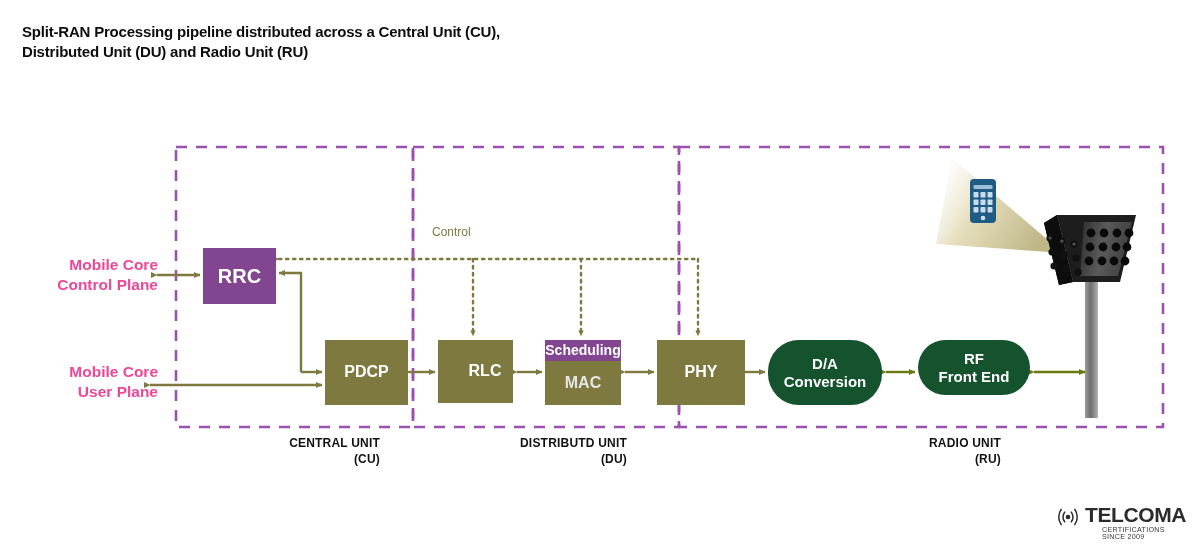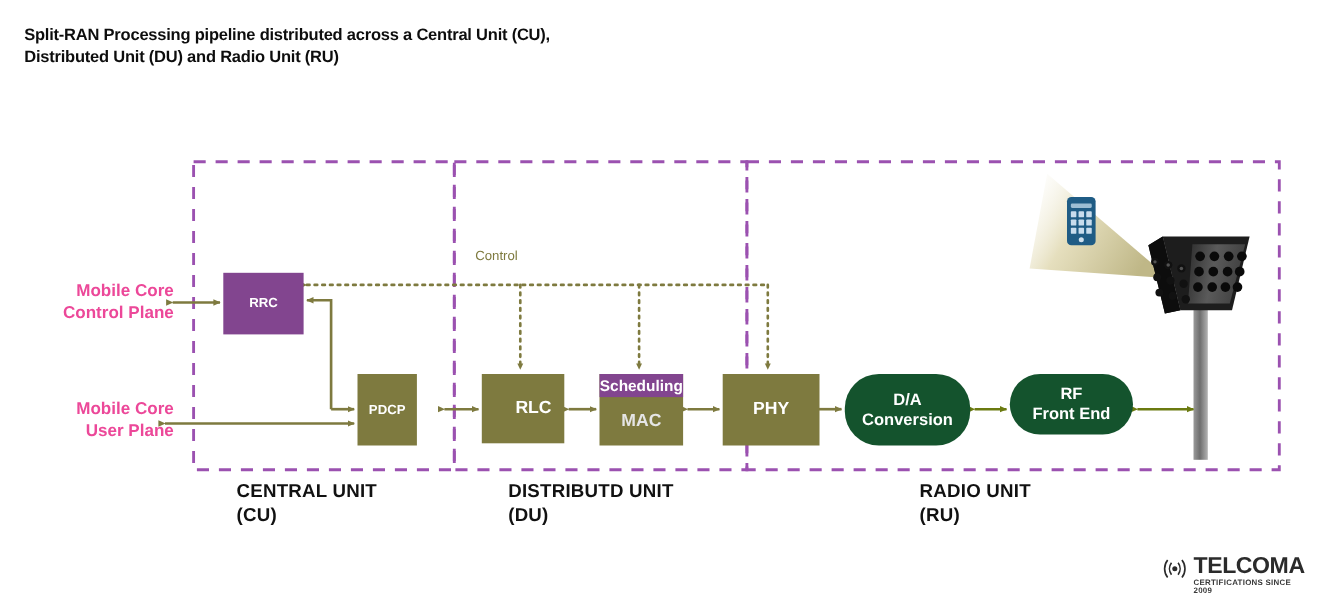--- a/index.html
+++ b/index.html
@@ -34,51 +34,51 @@
 
   .blk{
     position:absolute;box-sizing:border-box;
     display:flex;align-items:center;justify-content:center;
     color:#ffffff;font-weight:700;text-align:center;line-height:1.15;
   }
   .blk-olive{background:#7E7A3F;}
   .blk-purple{background:#82458F;}
   .blk-green{background:#14532d;border-radius:31px;}
 
-  #blk-rrc{left:203px;top:248px;width:73px;height:56px;font-size:12px;}
-  #blk-pdcp{left:325px;top:340px;width:54px;height:65px;font-size:12px;}
+  #blk-rrc{left:203px;top:248px;width:73px;height:56px;font-size:20px;}
+  #blk-pdcp{left:325px;top:340px;width:83px;height:65px;font-size:16px;}
   #blk-rlc{left:438px;top:340px;width:75px;height:63px;font-size:16px;padding-left:19px;}
   #blk-mac{left:545px;top:340px;width:76px;height:65px;
            display:block;padding:0;}
   #mac-sched{height:21px;background:#82458F;display:flex;align-items:center;
              justify-content:center;font-size:14px;font-weight:700;color:#fff;}
   #mac-body{height:44px;display:flex;align-items:center;justify-content:center;
             font-size:16px;font-weight:700;color:#e5e5e5;}
   #blk-phy{left:657px;top:340px;width:88px;height:65px;font-size:16px;}
   #blk-da{left:768px;top:340px;width:114px;height:65px;font-size:15px;}
   #blk-rf{left:918px;top:340px;width:112px;height:55px;font-size:15px;}
 
   .unit-caption{
-    position:absolute;text-align:left;font-size:17px;font-weight:700;
+    position:absolute;text-align:right;font-size:12px;font-weight:700;
     line-height:1.32;color:#111;letter-spacing:0.2px;
   }
   #cap-cu{left:215px;top:436px;width:165px;}
   #cap-du{left:462px;top:436px;width:165px;}
   #cap-ru{left:836px;top:436px;width:165px;}
 
   #logo{
     position:absolute;left:1052px;top:504px;width:136px;height:42px;
     display:flex;align-items:flex-start;
   }
   #logo-wave{width:32px;height:26px;flex:0 0 auto;}
   #logo-text{margin-left:1px;}
   #logo-name{font-size:21px;font-weight:700;letter-spacing:-0.4px;
              color:#2b2b2b;line-height:1;}
-  #logo-tag{font-size:7.2px;font-weight:700;letter-spacing:0.25px;
-            color:#3a3a3a;margin-top:1px;line-height:1;}
+  #logo-tag{font-size:7.2px;font-weight:400;letter-spacing:0.25px;
+            color:#3a3a3a;margin-top:1px;line-height:1;margin-left:17px;}
 </style>
 </head>
 <body>
 
 <div id="canvas">
 
   <svg id="diagram" viewBox="0 0 1200 554">
     <defs>
       <marker id="ah" markerWidth="7" markerHeight="7" refX="6" refY="3.2" orient="auto" markerUnits="userSpaceOnUse">
         <path d="M0,0.3 L6.6,3.2 L0,6.1 z" fill="#7E7A3F"></path>

